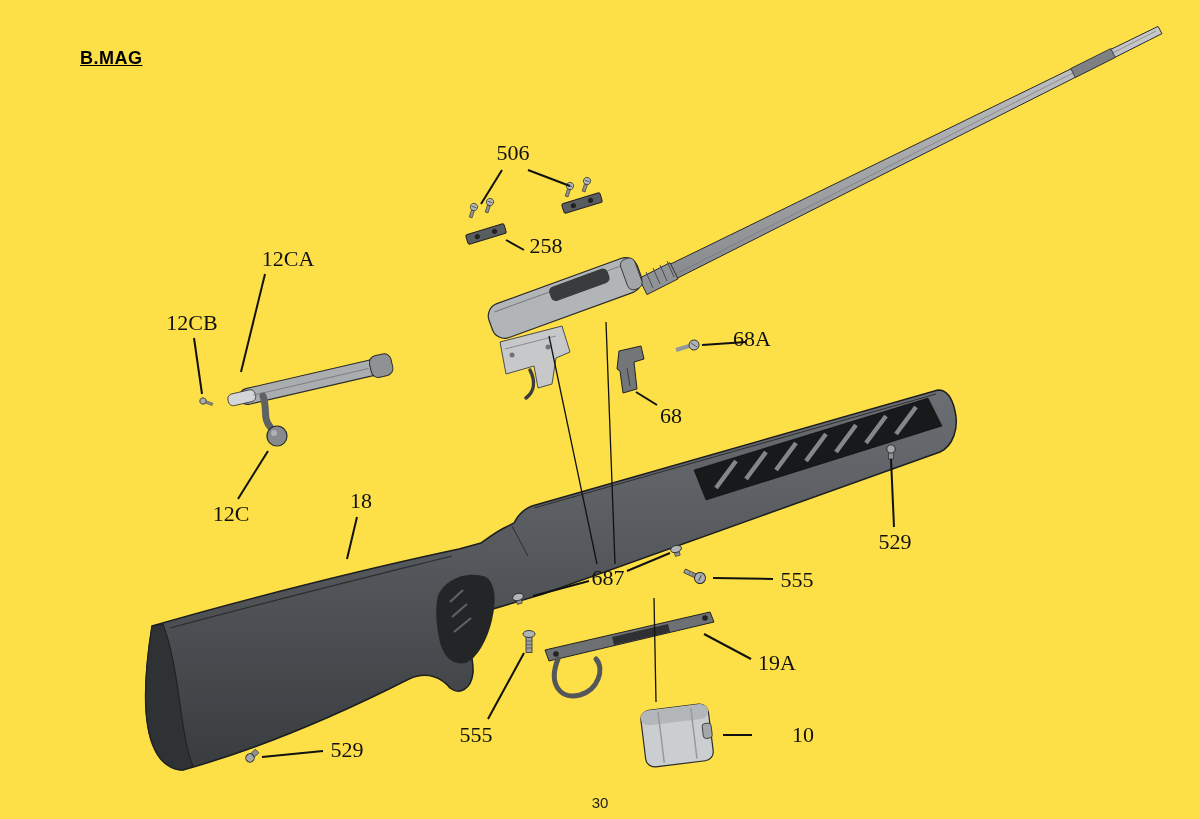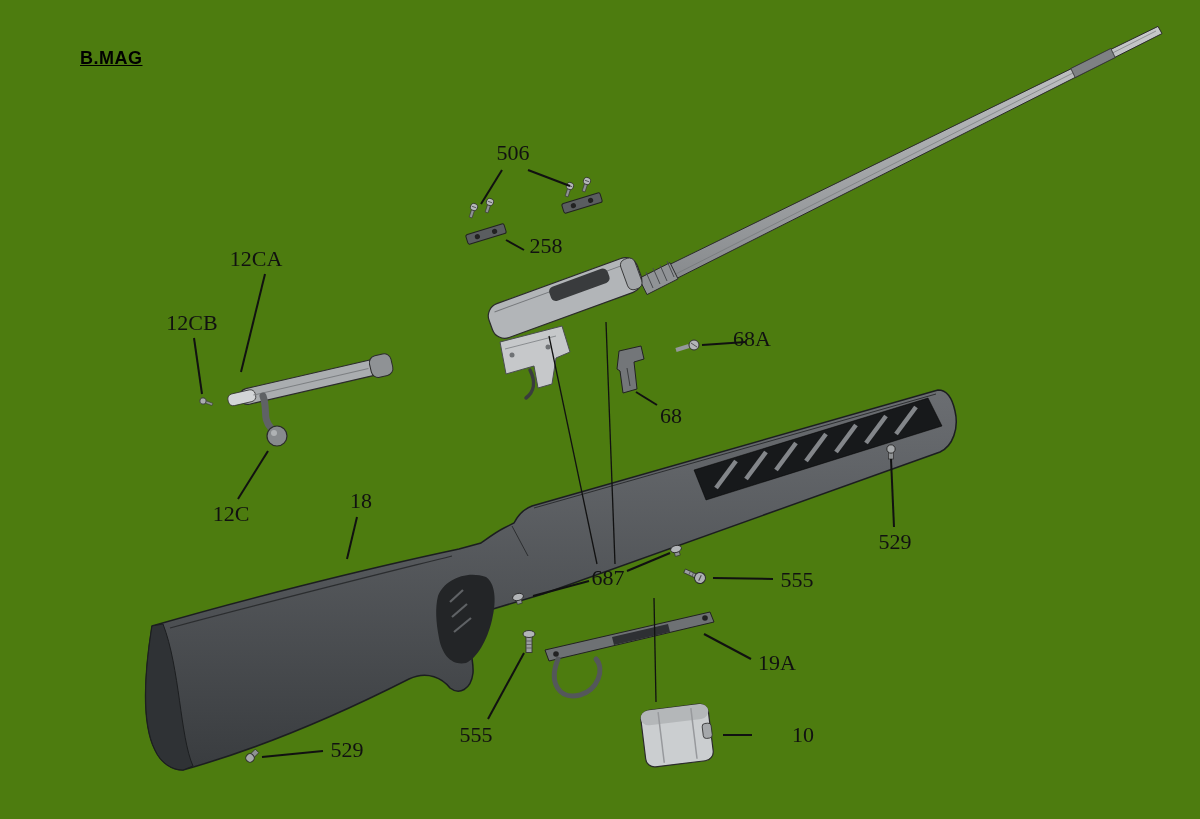--- a/index.html
+++ b/index.html
@@ -1,16 +1,16 @@
 <!DOCTYPE html>
 <html><head>
 <meta charset="utf-8">
 <style>
   html,body{margin:0;padding:0;background:#ffffff;}
-  .page{position:relative;width:1200px;height:819px;background:#4d7c0f;overflow:hidden;
+  .page{position:relative;width:1200px;height:819px;background:#fde047;overflow:hidden;
         font-family:"Liberation Serif", serif;}
   .doc-title{position:absolute;left:80px;top:48px;font-family:"Liberation Sans",sans-serif;
              font-weight:bold;font-size:18px;color:#000;text-decoration:underline;letter-spacing:.5px;}
   .part-label{position:absolute;font-size:22px;color:#111;white-space:nowrap;
               transform:translate(-50%,-50%);line-height:1;}
   .page-number{position:absolute;left:0;right:0;top:794px;text-align:center;
                font-family:"Liberation Sans",sans-serif;font-size:15px;color:#222;}
   svg.diagram{position:absolute;left:0;top:0;}
 </style>
 </head>
@@ -219,27 +219,28 @@
       <line x1="752" y1="735" x2="723" y2="735"></line>
       <line x1="654" y1="598" x2="656" y2="702" stroke-width="1.3"></line>
       <line x1="323" y1="751" x2="262" y2="757"></line>
     </g>
   </svg>
 
   <div class="doc-title">B.MAG</div>
 
   <div class="part-label" style="left:513px;top:153px">506</div>
   <div class="part-label" style="left:546px;top:246px">258</div>
-  <div class="part-label" style="left:256px;top:259px">12CA</div>
+  <div class="part-label" style="left:288px;top:259px">12CA</div>
   <div class="part-label" style="left:192px;top:323px">12CB</div>
   <div class="part-label" style="left:752px;top:339px">68A</div>
   <div class="part-label" style="left:671px;top:416px">68</div>
   <div class="part-label" style="left:231px;top:514px">12C</div>
   <div class="part-label" style="left:361px;top:501px">18</div>
   <div class="part-label" style="left:608px;top:578px">687</div>
   <div class="part-label" style="left:797px;top:580px">555</div>
   <div class="part-label" style="left:895px;top:542px">529</div>
   <div class="part-label" style="left:476px;top:735px">555</div>
   <div class="part-label" style="left:777px;top:663px">19A</div>
   <div class="part-label" style="left:803px;top:735px">10</div>
   <div class="part-label" style="left:347px;top:750px">529</div>
 
+  <div class="page-number">30</div>
 </div>
 
 </body></html>

